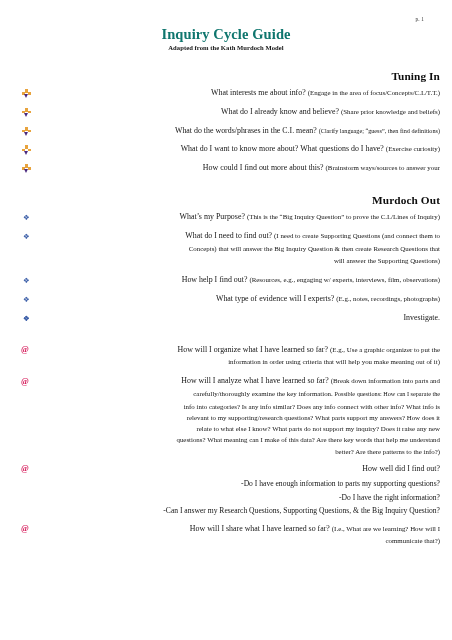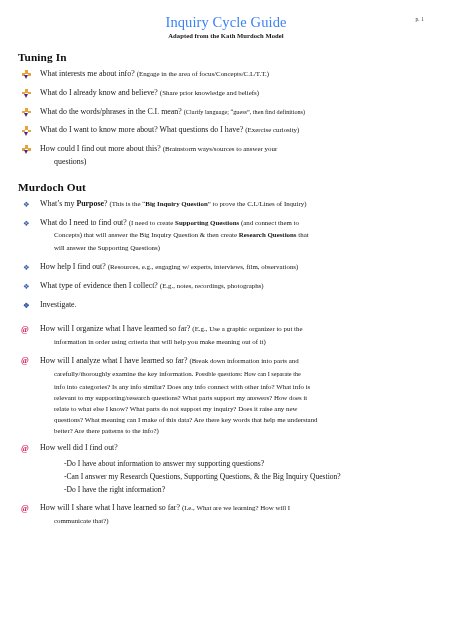--- a/index.html
+++ b/index.html
@@ -22,38 +22,39 @@
     position: absolute;
     top: 16px;
     right: 28px;
     font-size: 5.2px;
     color: #2b2b2b;
     letter-spacing: 0.2px;
   }
   .doc-title {
     text-align: center;
     font-size: 14.5px;
-    font-weight: normal;
+    font-weight: bold;
     margin: 0;
-    padding-top: 14px;
+    padding-top: 26px;
     letter-spacing: 0.1px;
-    color: #3b82f6;
+    color: #0f766e;
   }
   .doc-subtitle {
     text-align: center;
     font-size: 6.6px;
     font-weight: bold;
     margin: 1px 0 0 0;
     color: #161616;
     letter-spacing: 0.05px;
   }
   .section {
-    margin-top: 12px;
+    margin-top: 19px;
     padding-left: 18px;
-    padding-right: 6px;
+    padding-right: 12px;
+    text-align: right;
   }
   .section-heading {
     font-size: 11.3px;
     font-weight: bold;
     margin: 0 0 5px 0;
     color: #0d0d0d;
     letter-spacing: 0.1px;
   }
   .bullet-list {
     list-style: none;
@@ -101,21 +102,21 @@
   }
   .glyph-circle {
     position: absolute;
     left: 3px;
     top: 0.5px;
     font-size: 8.4px;
     color: #d61c5b;
     line-height: 1.5;
     font-weight: bold;
   }
-  .bold { font-weight: bold; }
+  .bold { font-weight: normal; }
   .small {
     font-size: 6.9px;
   }
   .tiny {
     font-size: 6.2px;
   }
   .sub-list {
     list-style: none;
     margin: 2px 0 0 0;
     padding: 0 0 0 24px;
@@ -166,41 +167,41 @@
               <span class="arm arm-top"></span>
               <span class="arm arm-left"></span>
               <span class="arm arm-right"></span>
               <span class="arm arm-tip"></span>
             </span><span><span>What do I want to know more about? What questions do I have? </span><span class="small">(Exercise curiosity)</span></span></li>
           <li class="bullet-item"><span class="glyph-arrow">
               <span class="arm arm-top"></span>
               <span class="arm arm-left"></span>
               <span class="arm arm-right"></span>
               <span class="arm arm-tip"></span>
-            </span><span><span>How could I find out more about this? </span><span class="small">(Brainstorm ways/sources to answer your</span></span><span class="indent-cont">questions)</span></li>
+            </span><span><span>How could I find out more about this? </span><span class="small">(Brainstorm ways/sources to answer your</span></span></li>
         </ul>
       </div>
       <div class="section">
         <div class="section-heading">Murdoch Out</div>
         <ul class="bullet-list">
           <li class="bullet-item"><span class="glyph-diamond">❖</span><span><span>What’s my </span><span class="bold">Purpose</span><span>? </span><span class="small">(This is the “</span><span class="small bold">Big Inquiry Question</span><span class="small">” to prove the C.I./Lines of Inquiry)</span></span></li>
           <li class="bullet-item"><span class="glyph-diamond">❖</span><span><span>What do I need to find out? </span><span class="small">(I need to create </span><span class="small bold">Supporting Questions</span><span class="small"> (and connect them to</span></span><span class="indent-cont"><span class="small">Concepts) that will answer the Big Inquiry Question &amp; then create </span><span class="small bold">Research Questions</span><span class="small"> that</span></span><span class="indent-cont"><span class="small">will answer the Supporting Questions)</span></span></li>
           <li class="bullet-item"><span class="glyph-diamond">❖</span><span><span>How help I find out? </span><span class="small">(Resources, e.g., engaging w/ experts, interviews, film, observations)</span></span></li>
-          <li class="bullet-item"><span class="glyph-diamond">❖</span><span><span>What type of evidence then I collect?  </span><span class="small">(E.g., notes, recordings, photographs)</span></span></li>
+          <li class="bullet-item"><span class="glyph-diamond">❖</span><span><span>What type of evidence will I experts?  </span><span class="small">(E.g., notes, recordings, photographs)</span></span></li>
           <li class="bullet-item"><span class="glyph-diamond">❖</span></li>
           <li class="bullet-item"><span class="glyph-diamond">❖</span><span><span>Investigate.</span></span></li>
         </ul>
       </div>
       <div class="section">
         <ul class="bullet-list">
           <li class="bullet-item"><span class="glyph-circle">@</span><span><span>How will I organize what I have learned so far? </span><span class="small">(E.g., Use a graphic organizer to put the</span></span><span class="indent-cont"><span class="small">information in order using criteria that will help you make meaning out of it)</span></span></li>
           <li class="bullet-item"><span class="glyph-circle">@</span><span><span>How will I analyze what I have learned so far? </span><span class="small">(Break down information into parts and</span></span><span class="indent-cont"><span class="small">carefully/thoroughly examine the key information. </span><span class="tiny">Possible questions: How can I separate the</span></span><span class="indent-cont small">info into categories? Is any info similar? Does any info connect with other info? What info is</span><span class="indent-cont small">relevant to my supporting/research questions? What parts support my answers? How does it</span><span class="indent-cont small">relate to what else I know? What parts do not support my inquiry? Does it raise any new</span><span class="indent-cont small">questions? What meaning can I make of this data? Are there key words that help me understand</span><span class="indent-cont small">better? Are there patterns to the info?)</span></li>
           <li class="bullet-item"><span class="glyph-circle">@</span><span><span>How well did I find out?</span></span><ul class="sub-list">
-              <li class="sub-item">-Do I have about information to answer my supporting questions?</li>
+              <li class="sub-item">-Do I have enough information to parts my supporting questions?</li>
+              <li class="sub-item">-Do I have the right information?</li>
               <li class="sub-item">-Can I answer my Research Questions, Supporting Questions, &amp; the Big Inquiry Question?</li>
-              <li class="sub-item">-Do I have the right information?</li>
             </ul></li>
           <li class="bullet-item"><span class="glyph-circle">@</span><span><span>How will I share what I have learned so far? </span><span class="small">(I.e., What are we learning? How will I</span></span><span class="indent-cont"><span class="small">communicate that?)</span></span></li>
         </ul>
       </div>
     </div>
 
 </div>
 
 </body></html>

